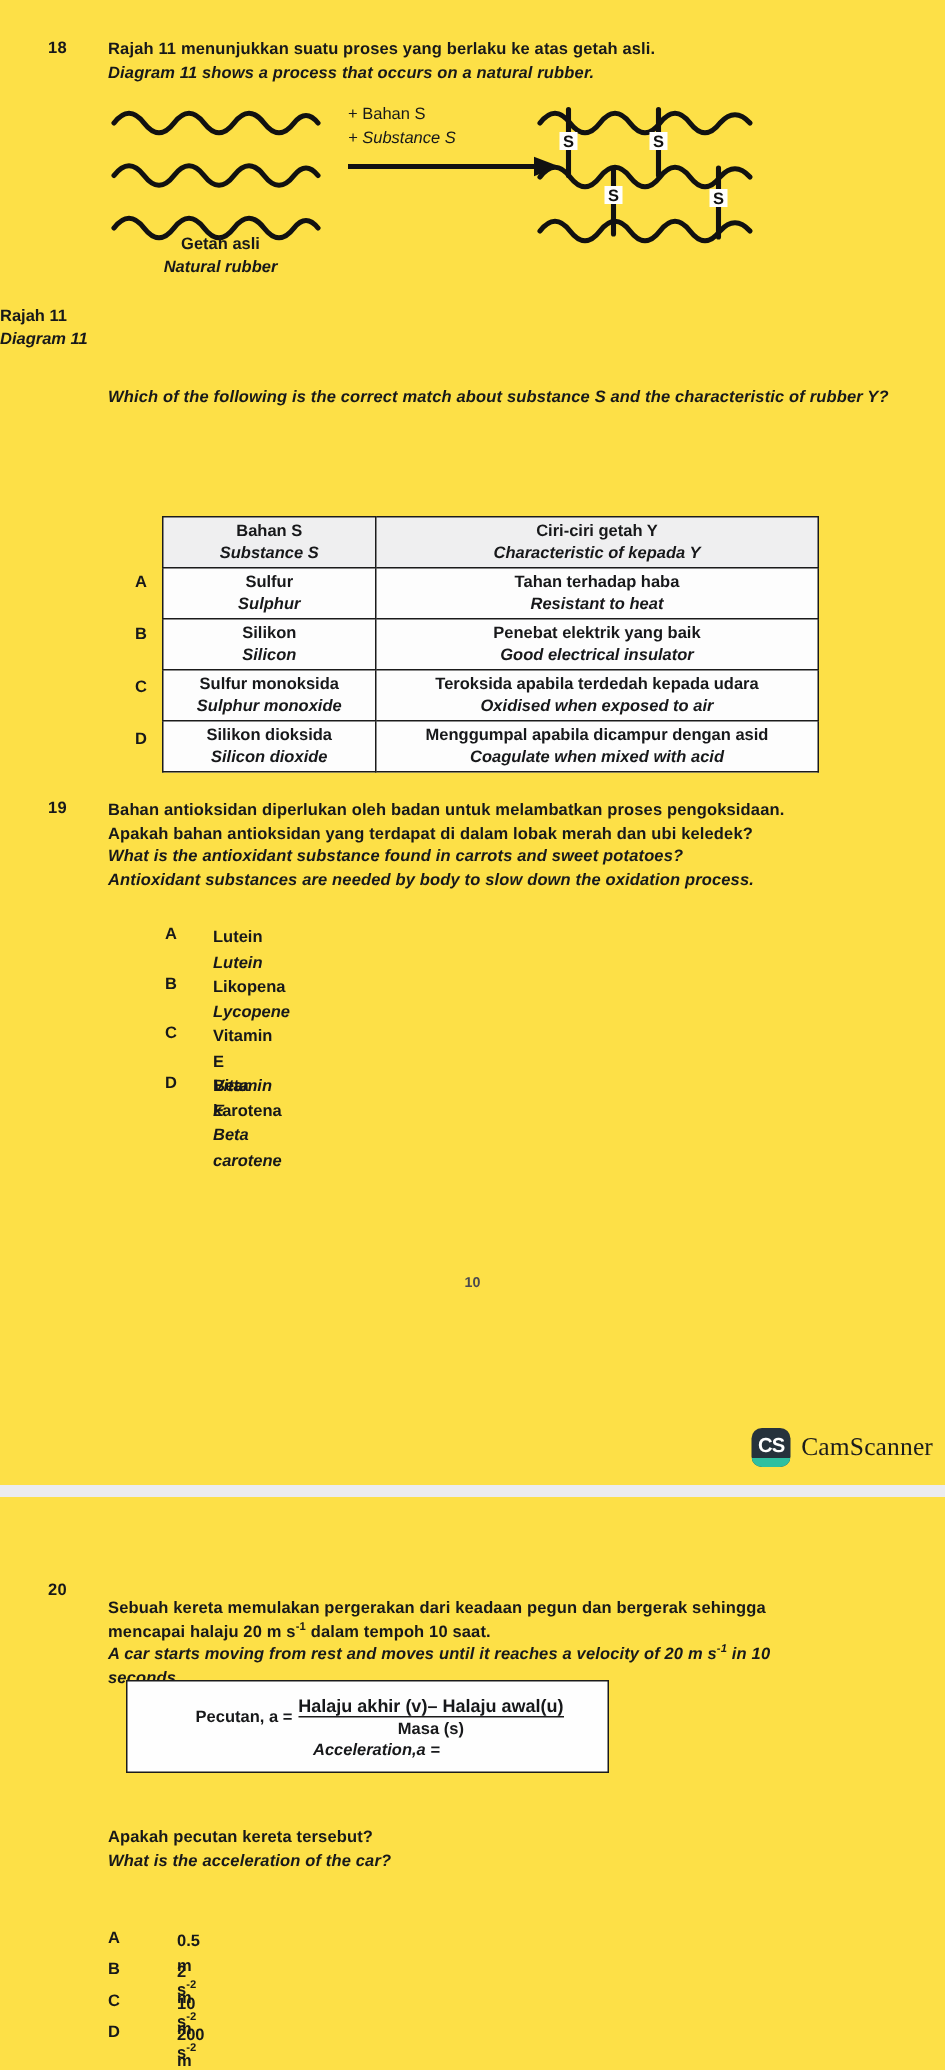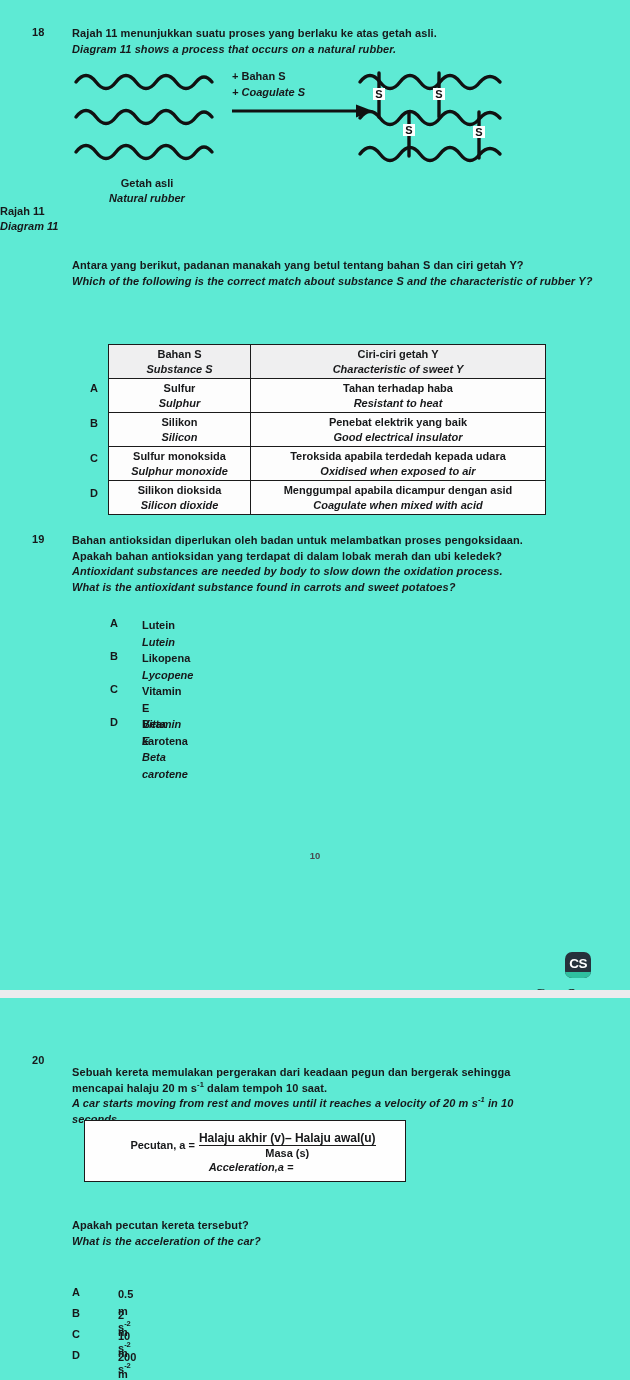--- a/index.html
+++ b/index.html
@@ -10,21 +10,21 @@
   body {
     width: 630px; height: 1380px;
     position: relative;
     font-family: "Liberation Sans", sans-serif;
     color: #17181a;
     overflow: hidden;
   }
   .page {
     position: absolute;
     left: 0; width: 630px;
-    background: #5eead4;
+    background: #fde047;
   }
   #page-one { top: 0; height: 990px; }
   #page-gap {
     position: absolute; left: 0; top: 990px;
     width: 630px; height: 8px;
     background: #ececee;
   }
   #page-two { top: 998px; height: 382px; }
 
   
@@ -44,27 +44,27 @@
   #q18 .qnum { left: 32px; top: 0px; }
   #q18 .stem { left: 72px; top: 0px; width: 548px; }
 
   #diagram18 {
     position: absolute; left: 72px; top: 38px;
     width: 520px; height: 130px;
   }
   .chainwrap { position: absolute; }
   .caption {
     position: absolute; text-align: center;
-    font-size: 11px; line-height: 15px; font-weight: bold; margin-top: 20px;
+    font-size: 11px; line-height: 15px; font-weight: bold;
   }
   .caption .en { display: block; }
 
   #arrow-labels {
     position: absolute; left: 160px; top: 4px;
-    width: 150px; font-size: 11px; line-height: 16px; font-weight: bold;
+    width: 150px; font-size: 11px; line-height: 16px; font-weight: normal;
   }
   #arrow-labels .l2 { font-style: italic; }
 
   #fig-caption {
     position: absolute; left: 0; right: 0; top: 178px;
     text-align: left; font-size: 11px; line-height: 15px; font-weight: bold;
   }
   #fig-caption .en { display: block; }
 
   #q18-lead { left: 72px; top: 232px; width: 548px; }
@@ -111,21 +111,21 @@
   
   #pageno {
     position: absolute; left: 0; right: 0; top: 850px;
     text-align: center; font-size: 9.5px; font-weight: bold;
     color: #4a4a50;
   }
 
   
   #camscanner {
     position: absolute; right: 8px; top: 952px;
-    display: flex; align-items: center; gap: 7px; flex-direction: column;
+    display: flex; align-items: center; gap: 7px;
   }
   #cs-logo {
     width: 26px; height: 26px; border-radius: 7px;
     background: #26323c; position: relative; overflow: hidden;
     display: flex; align-items: center; justify-content: center;
   }
   #cs-logo .cs-txt {
     color: #ffffff; font-size: 13.5px; font-weight: bold;
     letter-spacing: -.5px; line-height: 1; margin-bottom: 3px;
   }
@@ -194,21 +194,21 @@
           </g>
         </svg>
         <div class="caption" style="left:0px; top:86px; width:150px;">
           <span>Getah asli</span>
           <span class="en">Natural rubber</span>
         </div>
       </div>
 
       <div id="arrow-labels">
         <div class="l1">+ Bahan S</div>
-        <div class="l2">+ Coagulate S</div>
+        <div class="l2">+ Substance S</div>
       </div>
       <svg style="position:absolute; left:158px; top:40px;" width="145" height="16" viewBox="0 0 145 16">
         <line x1="2" y1="7" x2="126" y2="7" stroke="#111" stroke-width="3.2"></line>
         <polygon points="126,0.5 143,7 126,13.5" fill="#111"></polygon>
       </svg>
 
       <div class="chainwrap" style="left:282px; top:4px;">
         <svg width="160" height="96" viewBox="0 0 160 96">
           <g fill="none" stroke="#111" stroke-width="3.4" stroke-linecap="round" stroke-linejoin="round">
             <path d="M6 14 Q16 1 26 14 Q36 27 46 14 Q56 1 66 14 Q76 27 86 14 Q96 1 106 14 Q116 27 126 14 Q136 3 146 14"></path>
@@ -233,42 +233,41 @@
         </svg>
       </div>
     </div>
 
     <div id="fig-caption">
       <span>Rajah 11</span>
       <span class="en">Diagram 11</span>
     </div>
 
     <div class="qbody" id="q18-lead">
-      <div class="line ml">Antara yang berikut, padanan manakah yang betul tentang bahan S dan ciri getah Y?</div>
       <div class="line en">Which of the following is the correct match about substance S and the characteristic of rubber Y?</div>
     </div>
 
     <div id="opt-table-wrap">
       <div class="rowlabels">
         <div class="rowlabel" style="top:38px;">A</div>
         <div class="rowlabel" style="top:73px;">B</div>
         <div class="rowlabel" style="top:108px;">C</div>
         <div class="rowlabel" style="top:143px;">D</div>
       </div>
 
       <table class="opts">
         <tbody>
             <tr class="head">
           <td class="c1">
             <span>Bahan S</span>
             <span class="en">Substance S</span>
           </td>
           <td>
             <span>Ciri-ciri getah Y</span>
-            <span class="en">Characteristic of sweet Y</span>
+            <span class="en">Characteristic of kepada Y</span>
           </td>
         </tr>
         <tr>
           <td class="c1">
             <span>Sulfur</span>
             <span class="en">Sulphur</span>
           </td>
           <td>
             <span>Tahan terhadap haba</span>
             <span class="en">Resistant to heat</span>
@@ -307,22 +306,22 @@
       </tbody>
         </table>
     </div>
   </div>
 
   <div class="q" id="q19">
     <div class="qnum">19</div>
     <div class="qbody stem">
       <div class="line ml">Bahan antioksidan diperlukan oleh badan untuk melambatkan proses pengoksidaan.</div>
       <div class="line ml">Apakah bahan antioksidan yang terdapat di dalam lobak merah dan ubi keledek?</div>
+      <div class="line en">What is the antioxidant substance found in carrots and sweet potatoes?</div>
       <div class="line en">Antioxidant substances are needed by body to slow down the oxidation process.</div>
-      <div class="line en">What is the antioxidant substance found in carrots and sweet potatoes?</div>
     </div>
 
     <div class="choices">
       <div class="choice">
         <span class="letter">A</span>
         <span class="txt">
           <span>Lutein</span>
           <span class="en">Lutein</span>
         </span>
       </div>

